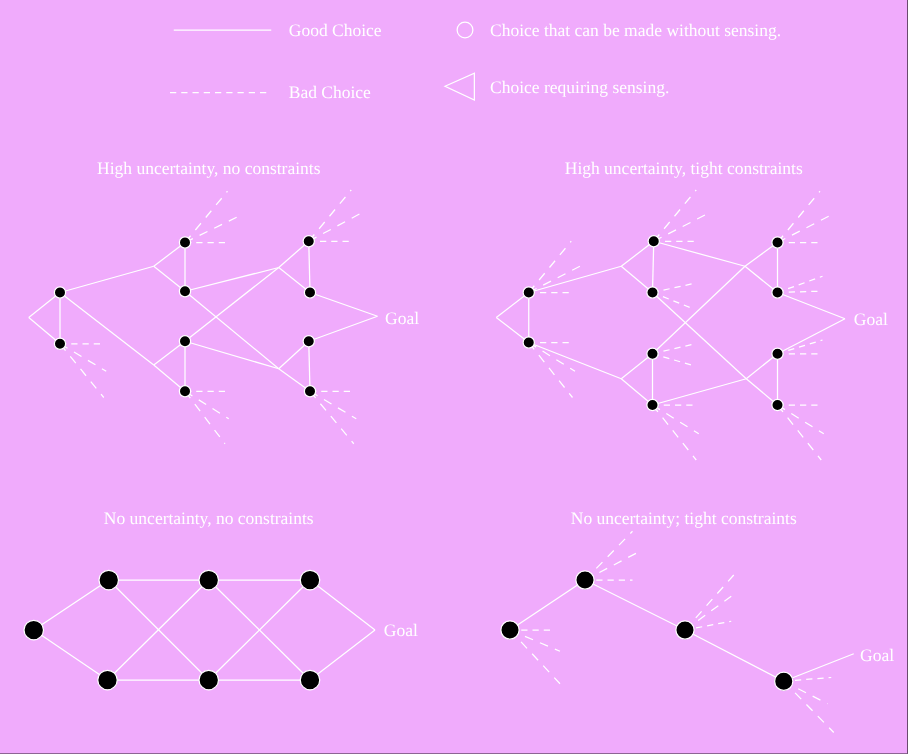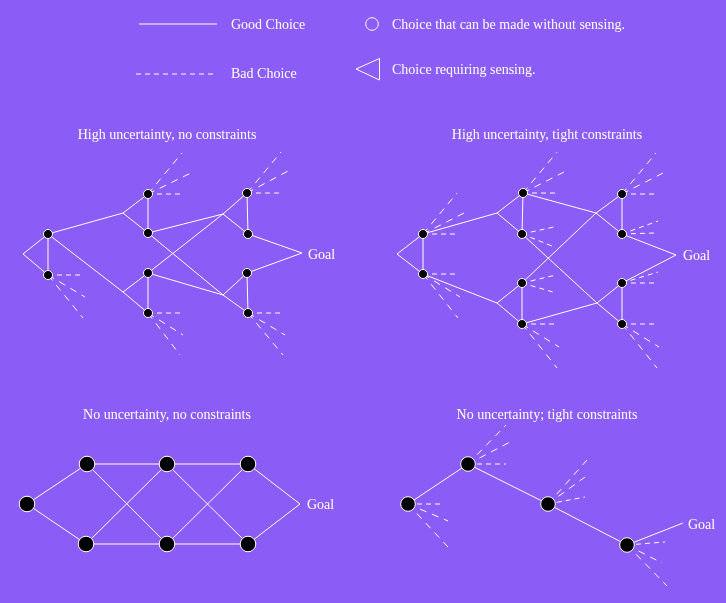--- a/index.html
+++ b/index.html
@@ -1,16 +1,16 @@
 <!DOCTYPE html>
 <html><head>
 <meta charset="utf-8">
 <style>
   html,body{margin:0;padding:0;background:#000;}
-  .stage{position:relative;width:726px;height:603px;background:#8b5cf6;overflow:hidden;
+  .stage{position:relative;width:726px;height:603px;background:#f0abfc;overflow:hidden;
          font-family:"Liberation Serif","DejaVu Serif",serif;}
   svg{display:block}
   svg text{fill:#fff;font-family:"Liberation Serif","DejaVu Serif",serif;font-size:14px;}
   .ln{stroke:#fff;stroke-width:1;fill:none;}
   .dshh{stroke:#fff;stroke-width:1;fill:none;stroke-dasharray:5 4;}
   .dshd{stroke:#fff;stroke-width:1;fill:none;stroke-dasharray:7 6;}
   .node{fill:#000;stroke:#fff;stroke-width:1;}
   .sym{fill:none;stroke:#fff;stroke-width:1;}
 </style>
 </head>

